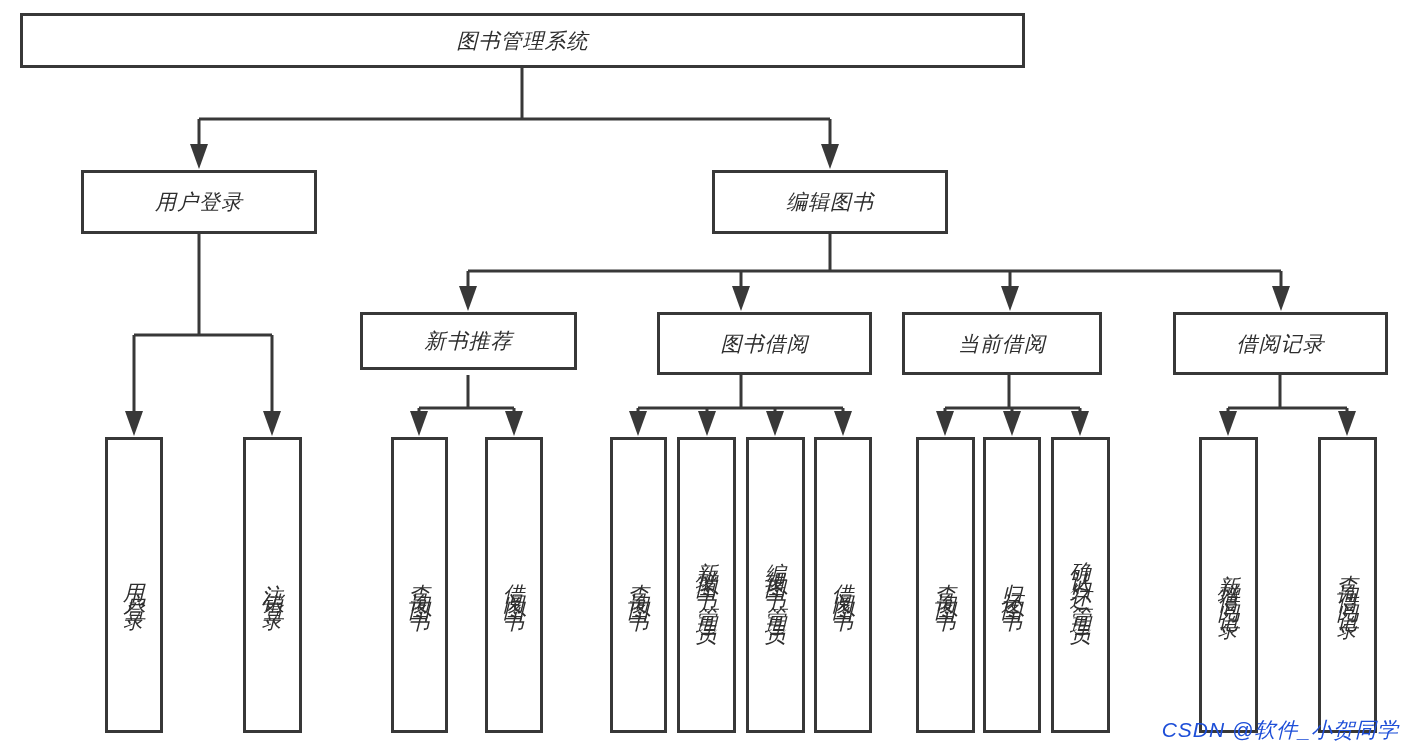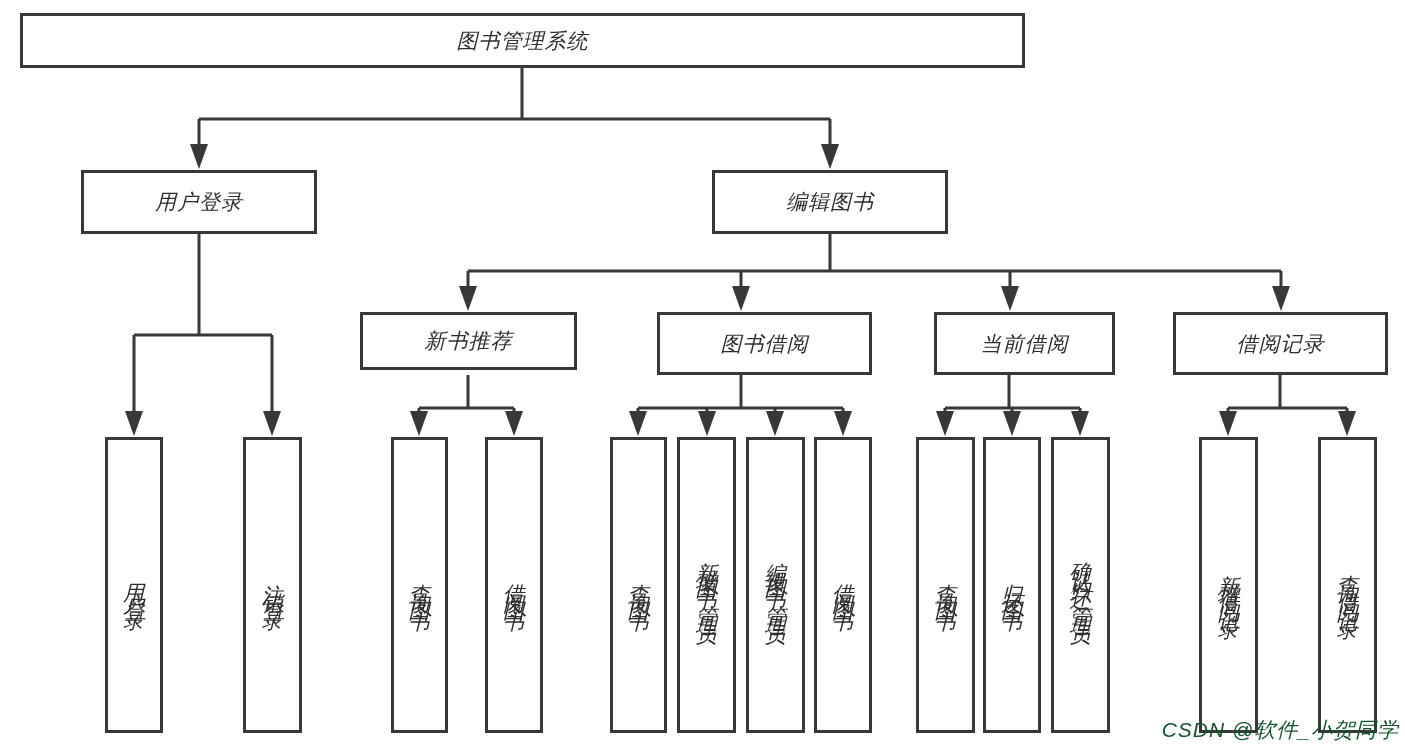--- a/index.html
+++ b/index.html
@@ -40,21 +40,21 @@
     font-size: 21px;
     letter-spacing: 9px;
     line-height: 1;
     white-space: nowrap;
   }
   .watermark {
     position: absolute;
     right: 6px;
     bottom: 3px;
     font-size: 21px;
-    color: #14532d;
+    color: #1d4ed8;
     letter-spacing: 1px;
     z-index: 5;
     white-space: nowrap;
   }
 </style>
 </head>
 <body>
 
 <div class="stage">
 
@@ -108,21 +108,21 @@
   <div class="node h" style="left:712px; top:170px; width:236px; height:64px;">
     <span>编辑图书</span>
   </div>
 
   <div class="node h" style="left:360px; top:312px; width:217px; height:58px;">
     <span>新书推荐</span>
   </div>
   <div class="node h" style="left:634px; top:312px; width:215px; height:63px;margin-left:23px;">
     <span>图书借阅</span>
   </div>
-  <div class="node h" style="left:902px; top:312px; width:181px; height:63px;margin-left:32px;">
+  <div class="node h" style="left:902px; top:312px; width:200px; height:63px;">
     <span>当前借阅</span>
   </div>
   <div class="node h" style="left:1173px; top:312px; width:215px; height:63px;">
     <span>借阅记录</span>
   </div>
 
   <div class="node v" style="left:105px; top:437px; width:58px; height:296px;">
     <span>用户登录</span>
   </div>
   <div class="node v" style="left:243px; top:437px; width:59px; height:296px;">

